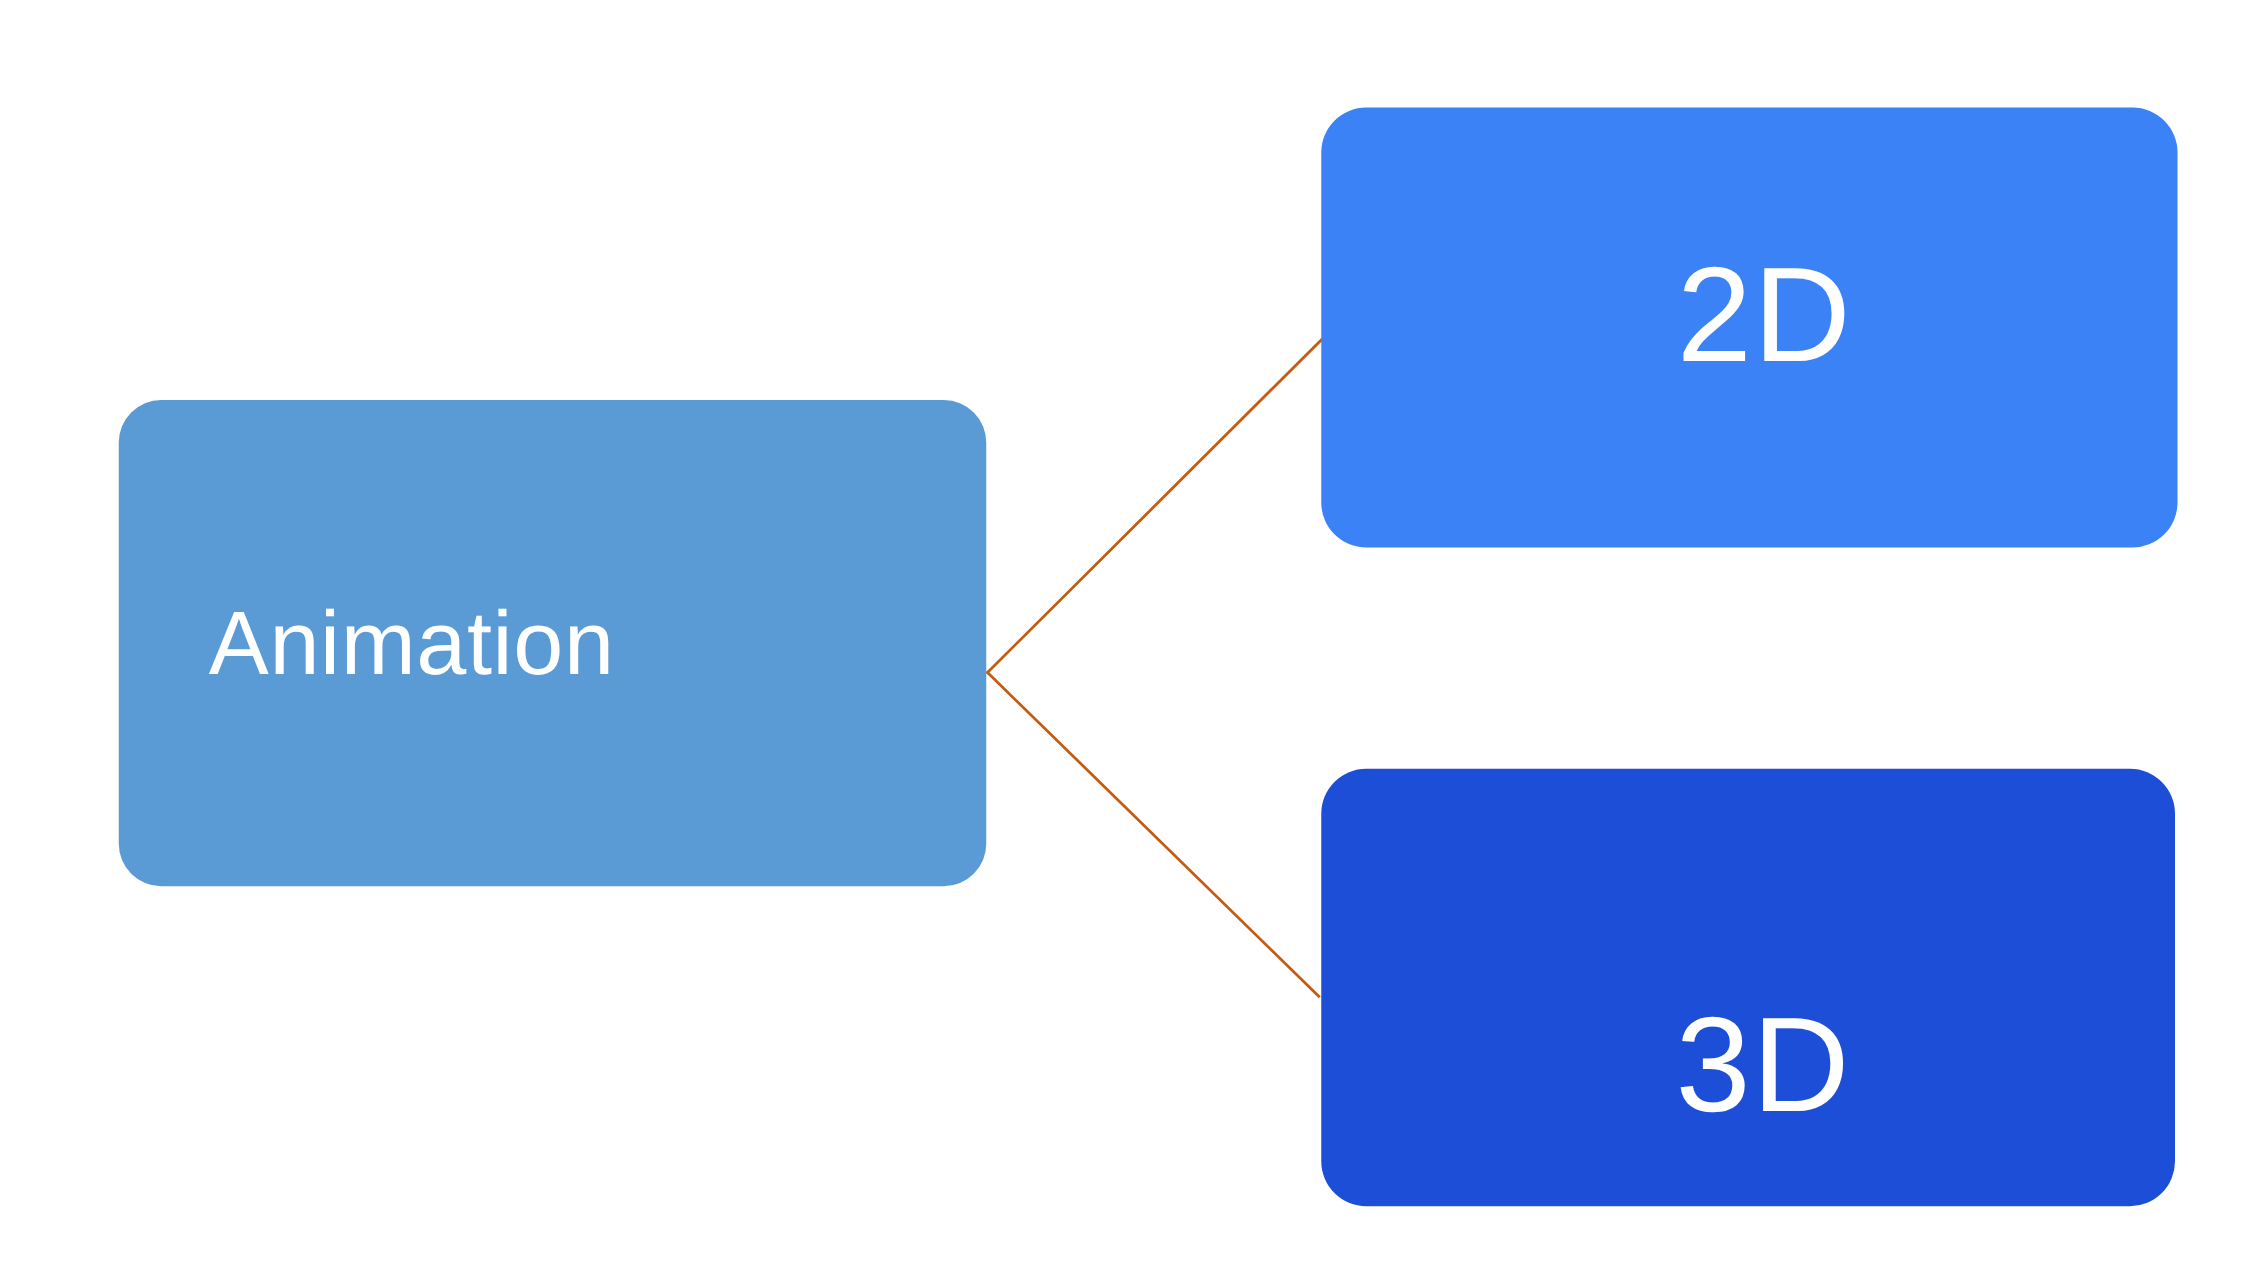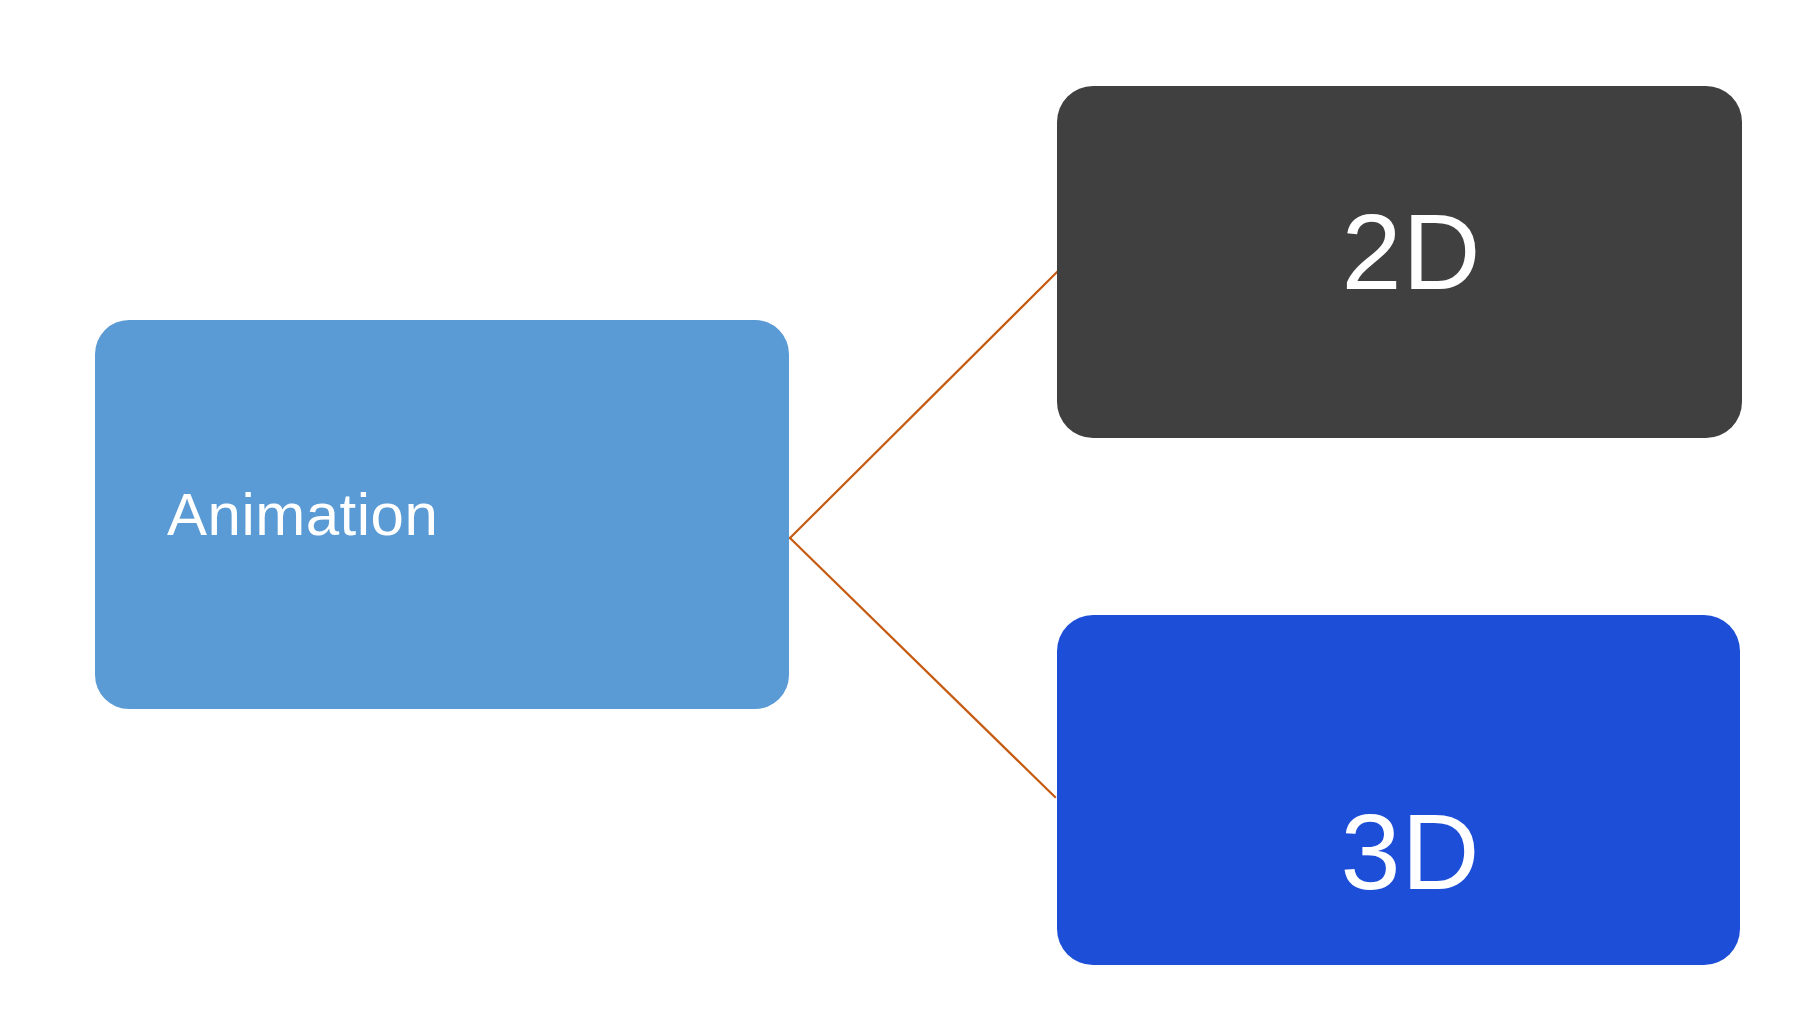--- a/index.html
+++ b/index.html
@@ -46,21 +46,21 @@
   #node-root {
     left: 95px;
     top: 320px;
     width: 694px;
     height: 389px;
     background: #5B9BD5;
     justify-content: flex-start;
     padding-left: 72px;
   }
   #node-root .node-label {
-    font-size: 60px;
+    font-size: 72px;
     letter-spacing: 0.5px;
   }
 
   
   .node-child {
     background: #ED7D31;
     justify-content: center;
     border-radius: 36px;
   }
   #node-child-0 {
@@ -89,21 +89,21 @@
 
   <svg id="connector-layer" viewBox="0 0 1800 1012" xmlns="http://www.w3.org/2000/svg">
     <line x1="790" y1="538" x2="1057" y2="272" stroke="#C55A11" stroke-width="2.2" stroke-linecap="square"></line>
     <line x1="790" y1="538" x2="1055" y2="797" stroke="#C55A11" stroke-width="2.2" stroke-linecap="square"></line>
   </svg>
 
   <div class="node" id="node-root" style="background: rgb(91, 155, 213);">
     <span class="node-label" style="color: rgb(255, 255, 255);">Animation</span>
   </div>
 
-  <div class="node node-child" id="node-child-0" style="background: #404040;">
+  <div class="node node-child" id="node-child-0" style="background: #3b82f6;">
     <span class="node-label" style="color: rgb(255, 255, 255);">2D</span>
   </div>
 
   <div class="node node-child" id="node-child-1" style="background: #1d4ed8;">
     <span class="node-label" style="color: rgb(255, 255, 255);">3D</span>
   </div>
 
 </div>
 
 </body></html>

